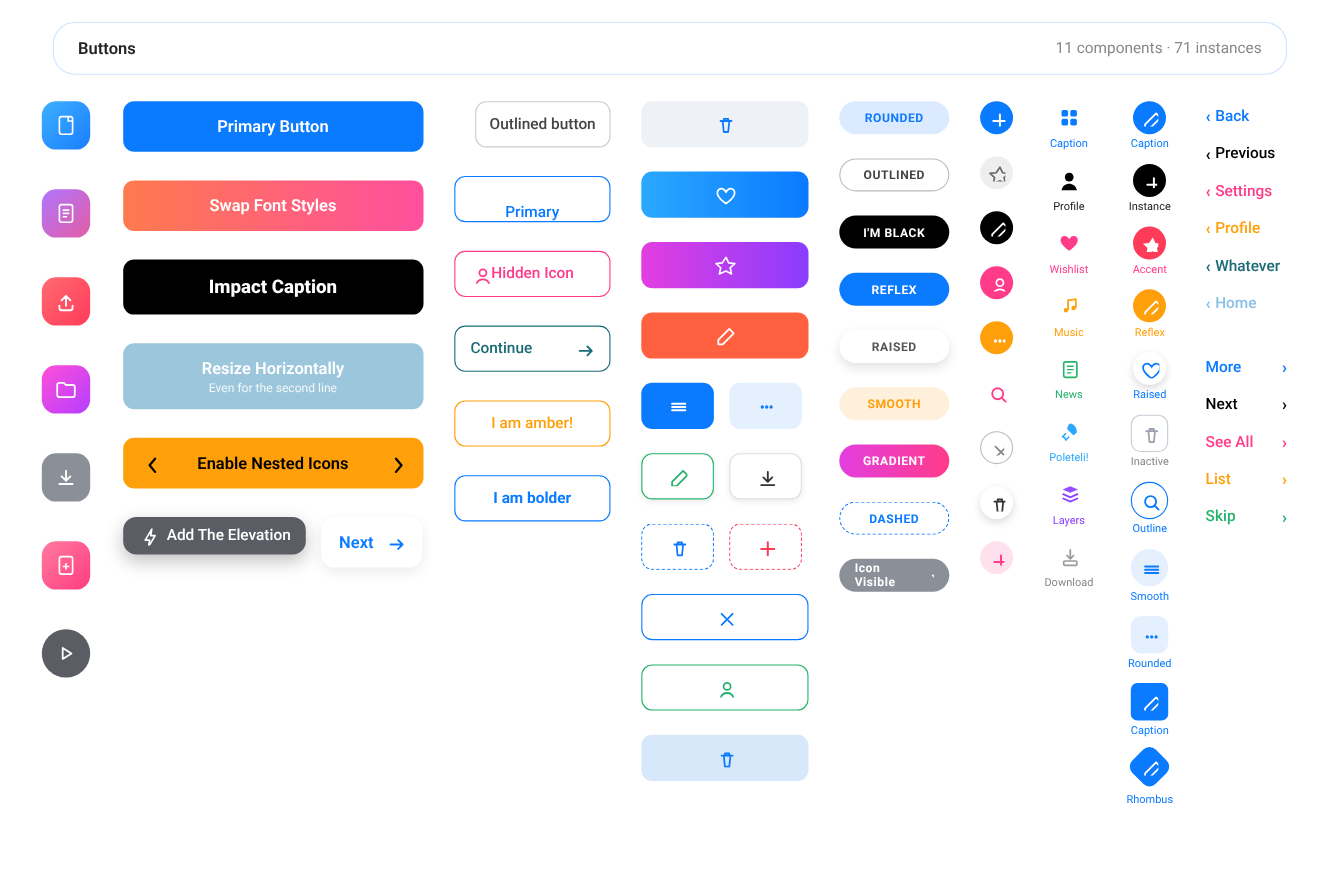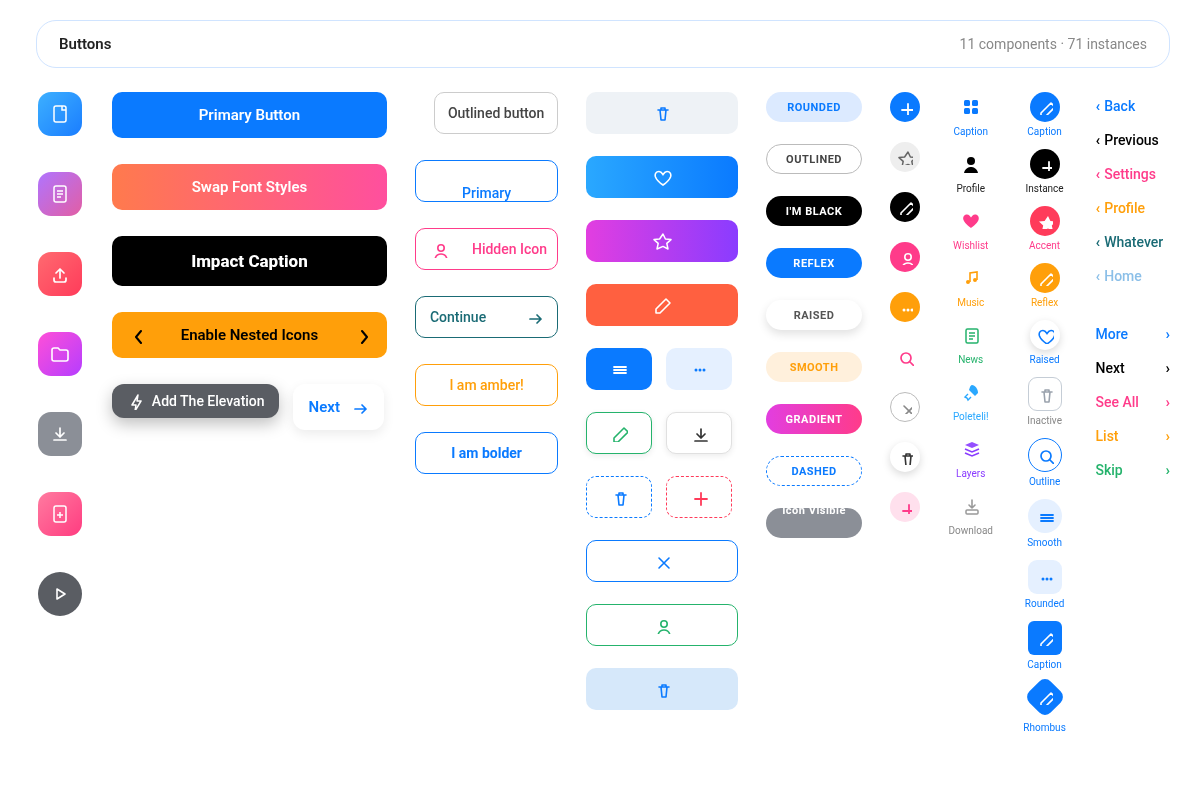--- a/index.html
+++ b/index.html
@@ -1,17 +1,17 @@
 <!DOCTYPE html>
 <html><head>
 <meta charset="utf-8">
 <style>
   * { box-sizing: border-box; margin: 0; padding: 0; font-family: -apple-system, BlinkMacSystemFont, "Segoe UI", Roboto, sans-serif; }
   body { background: #fff; width: 1200px; height: 802px; overflow: hidden; position: relative; }
-  .panel { border: 1px solid #d0e4ff; border-radius: 20px; margin: 20px 30px 0 36px; padding: 14px 22px; display: flex; justify-content: space-between; align-items: center; }
+  .panel { border: 1px solid #d0e4ff; border-radius: 20px; margin: 20px 30px 0 48px; padding: 14px 22px; display: flex; justify-content: space-between; align-items: center; }
   .panel-title { font-size: 15px; font-weight: 600; color: #222; }
   .panel-meta { font-size: 14px; color: #888; }
   .board { display: flex; gap: 28px; padding: 24px 30px 0 38px; }
   .col { display: flex; flex-direction: column; gap: 26px; }
   .col1 { width: 48px; gap: 36px; }
   .col2 { width: 288px; }
   .col3 { width: 150px; gap: 26px; }
   .col4 { width: 152px; gap: 22px; }
   .col5 { width: 100px; }
   .col6 { width: 30px; }
@@ -33,21 +33,21 @@
   .btn-resize { background:#9bc6dc; color:#fff; flex-direction:column; height:60px; }
   .btn-resize .sub { font-size:11px; font-weight:400; color:#ffffffdd; margin-top:2px;}
   .btn-nested { background:#ff9f0a; color:#000; justify-content:space-between; padding:0 16px; }
   .btn-realign { background:#ff3b5a; color:#fff; justify-content:space-between; padding:0 16px; font-size:14px; }
   .btn-elev-row { display:flex; gap:14px; }
   .btn-elev { background:#5a5d63; color:#fff; height:34px; border-radius:12px; padding:0 14px; display:flex; align-items:center; gap:8px; font-size:14px; font-weight:500; box-shadow:0 6px 16px rgba(0,0,0,0.25); }
   .btn-next { background:#fff; color:#0a7aff; height:46px; border-radius:12px; padding:0 16px; display:flex; align-items:center; gap:10px; font-size:15px; font-weight:600; box-shadow:0 4px 12px rgba(0,0,0,0.08);}
   .out { border-radius:10px; height:42px; display:flex; align-items:center; justify-content:center; font-size:14px; font-weight:500; cursor:pointer;}
   .out-gray { border:1px solid #ccc; color:#444;margin-left:19px; }
   .out-primary { border:1px solid #0a7aff; color:#0a7aff;align-items:flex-end; }
-  .out-hidden { border:1px solid #ff3b8a; color:#ff3b8a; gap:24px; justify-content:flex-start; padding-left:14px;}
+  .out-hidden { border:1px solid #ff3b8a; color:#ff3b8a; gap:1px; justify-content:flex-start; padding-left:14px;}
   .out-cont { border:1px solid #1a6b75; color:#1a6b75; justify-content:space-between; padding:0 14px; }
   .out-amber { border:1px solid #ff9f0a; color:#ff9f0a; }
   .out-bold { border:1px solid #0a7aff; color:#0a7aff; font-weight:700;}
   .iconbtn { width:152px; height:42px; border-radius:10px; display:flex; align-items:center; justify-content:center; cursor:pointer;}
   .ib-light { background:#eef2f6; color:#0a7aff; }
   .ib-grad { background:linear-gradient(90deg,#2aa8ff,#0a7aff); color:#fff; }
   .ib-purple { background:linear-gradient(90deg,#e23ee0,#8a3cff); color:#fff; }
   .ib-orange { background:#ff6040; color:#fff; }
   .splitrow { display:flex; gap:14px; }
   .sq { width:66px; height:42px; border-radius:10px; display:flex; align-items:center; justify-content:center; cursor:pointer;}
@@ -63,21 +63,21 @@
   .wide-lblue { background:#d6e8fa; color:#0a7aff; }
   .pill { height:30px; border-radius:16px; display:flex; align-items:center; justify-content:center; font-size:11px; font-weight:700; letter-spacing:0.5px; cursor:pointer; padding:0 14px;}
   .p-lblue { background:#dceaff; color:#0a7aff; }
   .p-out { border:1px solid #bbb; color:#444; background:#fff;}
   .p-black { background:#000; color:#fff; }
   .p-blue { background:#0a7aff; color:#fff; }
   .p-raised { background:#fff; color:#555; box-shadow:0 4px 10px rgba(0,0,0,0.12);}
   .p-smooth { background:#fff0dc; color:#ff9f0a; }
   .p-grad { background:linear-gradient(90deg,#e23ee0,#ff3b8a); color:#fff;}
   .p-dash { border:1.5px dashed #0a7aff; color:#0a7aff; background:#fff;}
-  .p-iconv { background:#8b8f97; color:#fff; gap:25px;flex-direction:column;}
+  .p-iconv { background:#8b8f97; color:#fff; gap:25px;}
   .circ { width:30px; height:30px; border-radius:50%; display:flex; align-items:center; justify-content:center; cursor:pointer;}
   .c-blue { background:#0a7aff; color:#fff; }
   .c-star { background:#eee; color:#666; }
   .c-black { background:#000; color:#fff; }
   .c-pink { background:#ff3b8a; color:#fff; }
   .c-orange { background:#ff9f0a; color:#fff; }
   .c-bare { color:#ff3b8a; }
   .c-out { border:1.5px solid #bbb; color:#888; }
   .c-raised { background:#fff; color:#333; box-shadow:0 3px 8px rgba(0,0,0,0.15);}
   .c-lpink { background:#ffe0ed; color:#ff3b8a; }
@@ -276,20 +276,24 @@
   <div class="col col2">
     <div class="btn btn-primary">
         <span>Primary Button</span>
       </div>
     <div class="btn btn-swap">
         <span>Swap Font Styles</span>
       </div>
     <div class="btn btn-impact">
         <span>Impact Caption</span>
       </div>
+    <div class="btn btn-resize">
+      <span>Resize Horizontally</span>
+      <span class="sub">Even for the second line</span>
+    </div>
     <div class="btn btn-nested">
       <svg width="18" height="18">
           <use href="#i-chevl"></use>
         </svg>
       <span>Enable Nested Icons</span>
       <svg width="18" height="18">
           <use href="#i-chevr"></use>
         </svg>
     </div>
     <div class="btn-elev-row">

